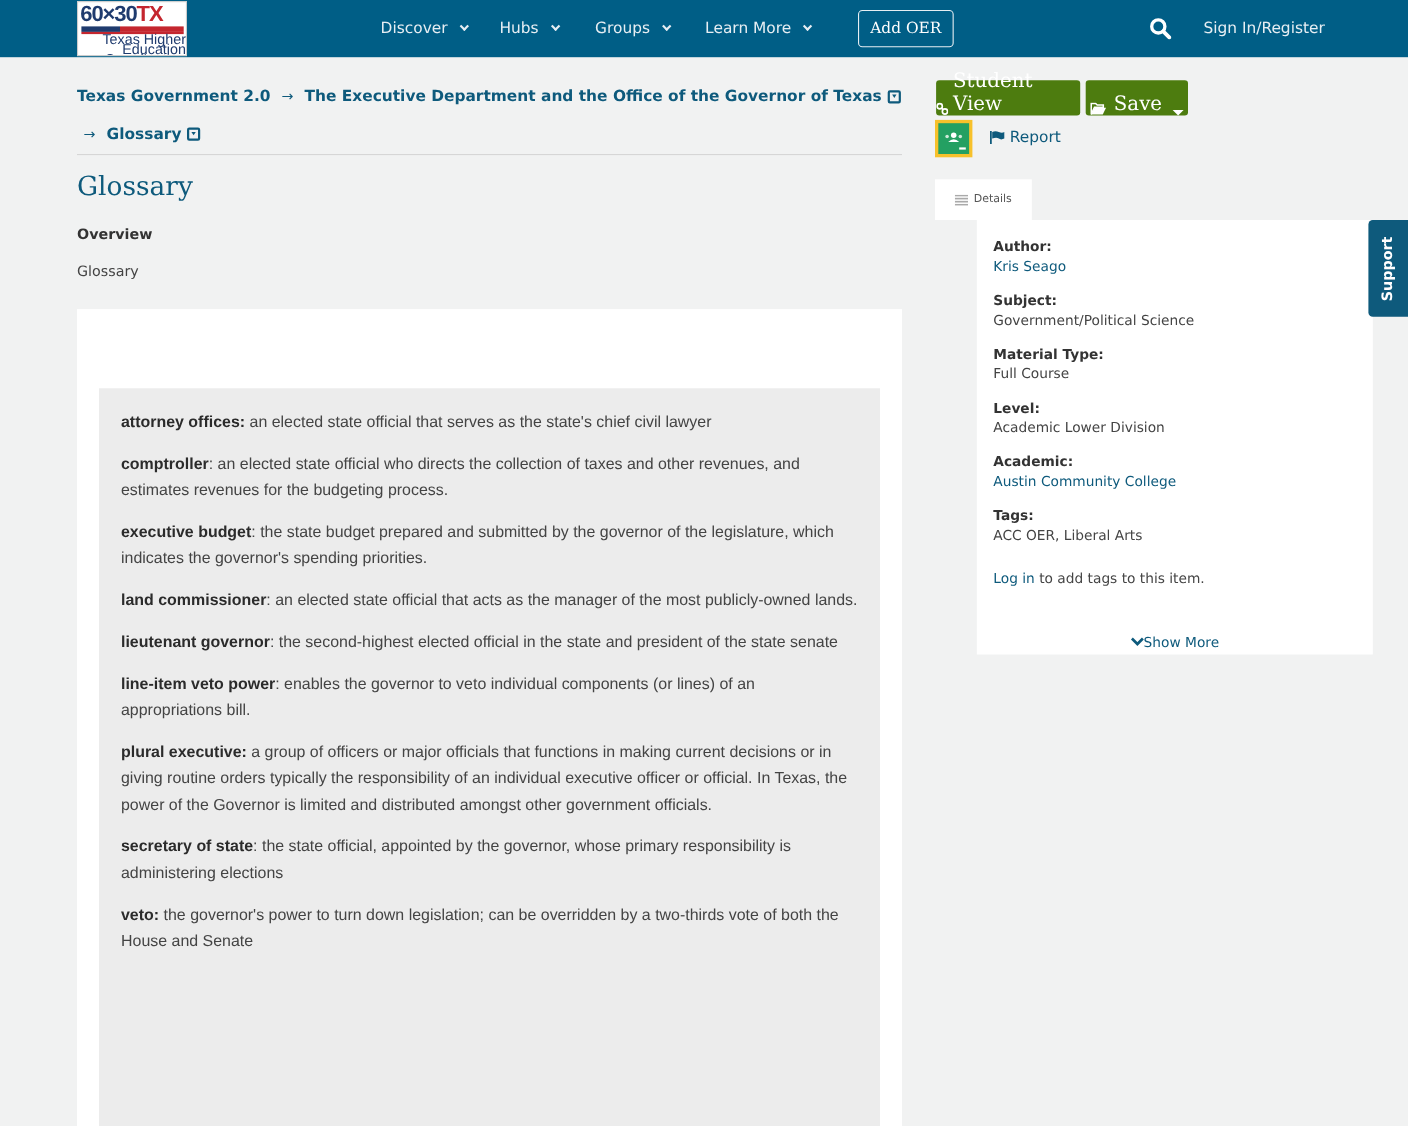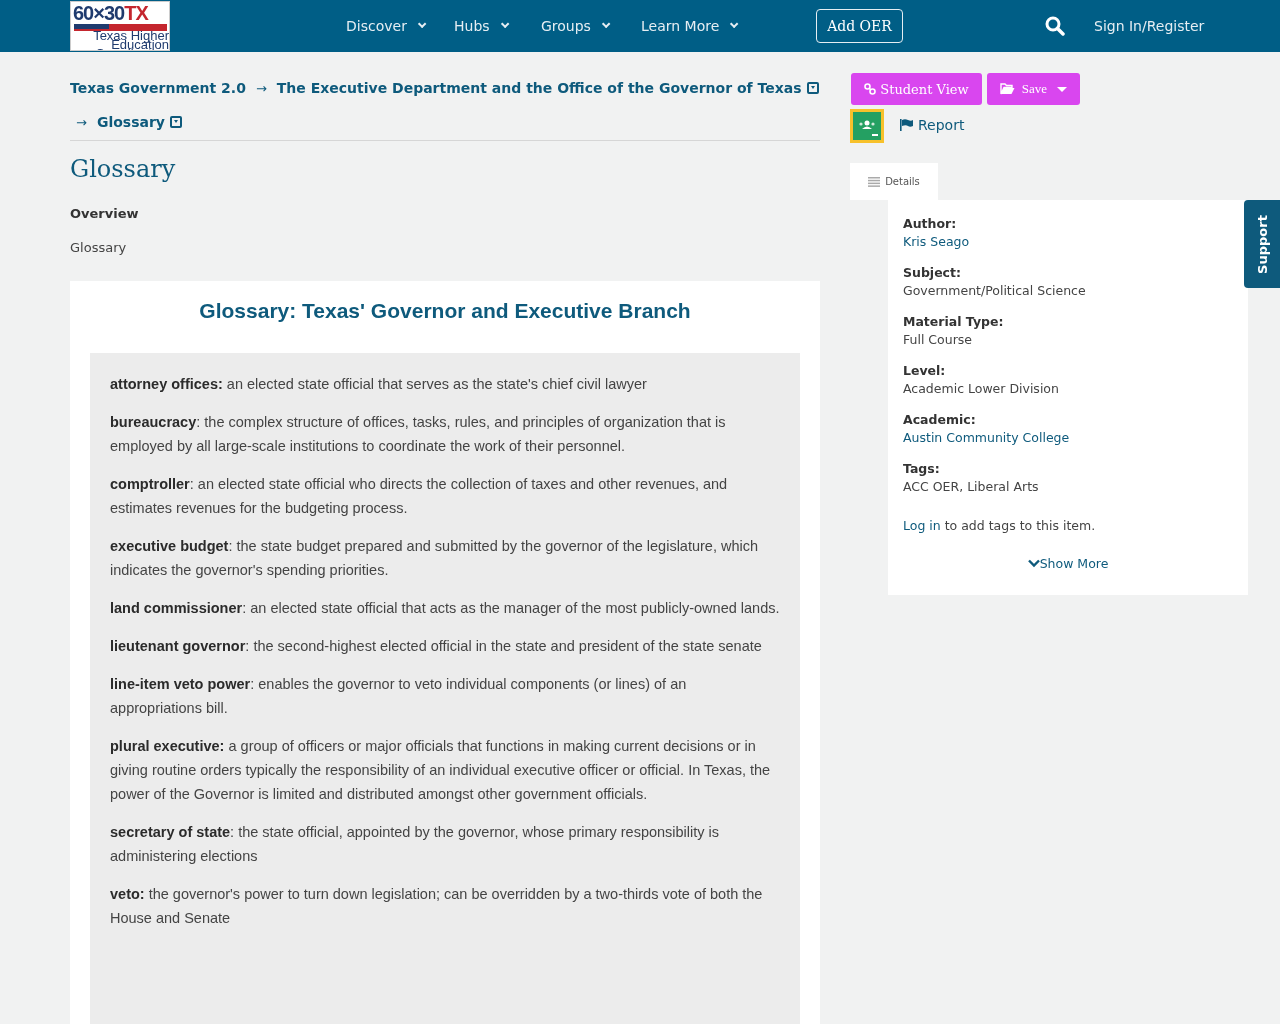--- a/index.html
+++ b/index.html
@@ -11,21 +11,21 @@
   .topbar { position: absolute; left: 0; top: 0; width: 1280px; height: 52px; background: #005e86; }
   .logo { position: absolute; left: 70px; top: 1px; width: 100px; height: 50px; background: #fff; border: 1px solid #ccc; overflow: hidden; }
   .logo .big { position: absolute; left: 2px; top: 0px; font-family: "Liberation Sans", sans-serif; font-weight: bold; font-size: 20px; letter-spacing: -1px; color: #1f3b6e; line-height: 22px; text-align: right; }
   .logo .big .tx { color: #c4262e; }
   .logo .flag { position: absolute; left: 3px; top: 22px; width: 93px; height: 5px; background: linear-gradient(90deg, #1f3b6e 0 38%, #c4262e 38% 100%); }
   .logo .flag2 { position: absolute; left: 3px; top: 27px; width: 93px; height: 2px; background: #c4262e; }
   .logo .sub { position: absolute; left: 0; top: 29px; width: 100%; text-align: right; font-family: "Liberation Sans", sans-serif; font-size: 13px; line-height: 9px; color: #1f3b6e; }
 
   .nav { position: absolute; top: 0; height: 52px; display: flex; align-items: center; color: #e6eef3; font-size: 14px; }
   .nav .chev { display: inline-block; margin-left: 10px; width: 6px; height: 6px; border-right: 2px solid #e6eef3; border-bottom: 2px solid #e6eef3; transform: rotate(45deg) translateY(-3px); }
-  .add-oer { position: absolute; left: 780px; top: 9px; width: 87px; height: 34px; border: 1px solid #e6eef3; border-radius: 4px; color: #fff; font-family: "DejaVu Serif", serif; font-size: 14px; display: flex; align-items: center; justify-content: center; margin-left: 36px; }
+  .add-oer { position: absolute; left: 780px; top: 9px; width: 87px; height: 34px; border: 1px solid #e6eef3; border-radius: 4px; color: #fff; font-family: "DejaVu Serif", serif; font-size: 14px; display: flex; align-items: center; justify-content: center; }
   .search-icon { position: absolute; left: 1045px; top: 16px; width: 20px; height: 20px; }
   .signin { position: absolute; left: 1094px; top: 0; height: 52px; display: flex; align-items: center; color: #e6eef3; font-size: 14px; }
 
   
   .crumbs { position: absolute; left: 70px; top: 78px; width: 750px; color: #0e5a7c; font-size: 14px; font-weight: bold; }
   .crumb-row { height: 20px; display: flex; align-items: center; white-space: nowrap; }
   .crumb-row2 { position: absolute; top: 34px; left: 0; }
   .arrow { color: #0e5a7c; font-weight: normal; margin: 0 10px 0 10px; font-size: 13px; }
   .ddbox { display: inline-block; width: 12px; height: 12px; border: 2px solid #0e5a7c; border-radius: 2px; margin-left: 5px; position: relative; }
   .ddbox::after { content: ""; position: absolute; left: 2px; top: 2px; border-left: 2px solid transparent; border-right: 2px solid transparent; border-top: 3px solid #0e5a7c; }
@@ -36,32 +36,32 @@
   .overview-text { position: absolute; left: 70px; top: 240px; font-size: 13px; color: #444; }
 
   
   .card { position: absolute; left: 70px; top: 281px; width: 750px; height: 743px; background: #fff; }
   .card-title { position: absolute; left: 0; top: 18px; width: 750px; text-align: center; font-family: "Liberation Sans", sans-serif; font-weight: bold; font-size: 21px; color: #0e5a7c; }
   .gloss-box { position: absolute; left: 20px; top: 72px; width: 710px; height: 680px; background: #ececec; padding: 19px 20px 0 20px; }
   .term { font-family: "Liberation Sans", sans-serif; font-size: 14.5px; line-height: 24px; color: #444; margin-bottom: 14px; }
   .term b { color: #2b2b2b; }
 
   
-  .btn { position: absolute; height: 32px; background: #d946ef; color: #fff; border-radius: 3px; font-family: "DejaVu Serif", serif; font-size: 13px; display: flex; align-items: center; justify-content: center; }
+  .btn { position: absolute; height: 32px; background: #4d7c0f; color: #fff; border-radius: 3px; font-family: "DejaVu Serif", serif; font-size: 18px; display: flex; align-items: flex-end; justify-content: center; }
   .classroom { position: absolute; left: 850px; top: 109px; width: 34px; height: 34px; background: #f7c12b; padding: 3px; }
   .classroom .inner { width: 28px; height: 28px; background: #24a062; position: relative; }
   .report { position: absolute; left: 900px; top: 117px; font-size: 14px; color: #0e5a7c; display: flex; align-items: center; }
   .tab-details { position: absolute; left: 850px; top: 163px; width: 88px; height: 37px; background: #fff; display: flex; align-items: center; justify-content: center; font-size: 10px; color: #555; }
   .details-panel { position: absolute; left: 850px; top: 200px; width: 360px; height: 395px; background: #fff; margin-left: 38px; }
   .field { position: absolute; left: 15px; font-size: 12.5px; line-height: 18px; }
   .field .lab { font-weight: bold; color: #333; }
   .field .val { color: #444; }
   .field .val.link { color: #0e5a7c; }
   .login-line { position: absolute; left: 15px; top: 318px; font-size: 12.5px; color: #444; }
-  .show-more { position: absolute; left: 0; top: 356px; width: 360px; text-align: center; font-size: 12.5px; color: #0e5a7c; }
+  .show-more { position: absolute; left: 0; top: 376px; width: 360px; text-align: center; font-size: 12.5px; color: #0e5a7c; }
 
   .support { position: absolute; left: 1244px; top: 200px; width: 36px; height: 88px; background: #0e5a7c; border-radius: 4px 0 0 4px; display: flex; align-items: center; justify-content: center; }
   .support span { transform: rotate(-90deg); color: #fff; font-weight: bold; font-size: 13px; white-space: nowrap; }
 </style>
 </head>
 <body>
 
 <div class="topbar">
   <div class="logo">
     <div class="big"><span>60×30</span><span class="tx">TX</span></div>
@@ -109,44 +109,42 @@
     <span class="ddbox"></span>
   </div>
 </div>
 <div class="hr"></div>
 
 <div class="page-title">Glossary</div>
 <div class="overview-label">Overview</div>
 <div class="overview-text">Glossary</div>
 
 <div class="card">
-  <div class="card-title">Glossary: Texas' Governor and Executive Branch</div>
   <div class="gloss-box">
     <p class="term"><b>attorney offices:</b><span> </span><span>an elected state official that serves as the state's chief civil lawyer</span></p>
-    <p class="term"><b>bureaucracy</b><span>: </span><span>the complex structure of offices, tasks, rules, and principles of organization that is employed by all large-scale institutions to coordinate the work of their personnel.</span></p>
     <p class="term"><b>comptroller</b><span>: </span><span>an elected state official who directs the collection of taxes and other revenues, and estimates revenues for the budgeting process.</span></p>
     <p class="term"><b>executive budget</b><span>: </span><span>the state budget prepared and submitted by the governor of the legislature, which indicates the governor's spending priorities.</span></p>
     <p class="term"><b>land commissioner</b><span>: </span><span>an elected state official that acts as the manager of the most publicly-owned lands.</span></p>
     <p class="term"><b>lieutenant governor</b><span>: </span><span>the second-highest elected official in the state and president of the state senate</span></p>
     <p class="term"><b>line-item veto power</b><span>: </span><span>enables the governor to veto individual components (or lines) of an appropriations bill.</span></p>
     <p class="term"><b>plural executive:</b><span> </span><span>a group of officers or major officials that functions in making current decisions or in giving routine orders typically the responsibility of an individual executive officer or official. In Texas, the power of the Governor is limited and distributed amongst other government officials.</span></p>
     <p class="term"><b>secretary of state</b><span>: </span><span>the state official, appointed by the governor, whose primary responsibility is administering elections</span></p>
     <p class="term"><b>veto:</b><span> </span><span>the governor's power to turn down legislation; can be overridden by a two-thirds vote of both the House and Senate</span></p>
   </div>
 </div>
 
 <div class="btn" style="left:851px; top:73px; width:131px;">
   <svg width="12" height="12" viewBox="0 0 12 12" style="margin-right:4px">
       <circle cx="3.5" cy="3.5" r="2.5" fill="none" stroke="#fff" stroke-width="1.6"></circle>
       <circle cx="8.5" cy="8.5" r="2.5" fill="none" stroke="#fff" stroke-width="1.6"></circle>
       <line x1="5" y1="5" x2="7" y2="7" stroke="#fff" stroke-width="1.6"></line>
     </svg>
   <span>Student View</span>
 </div>
-<div class="btn" style="left:987px; top:73px; width:93px;font-family:Liberation Serif, serif;">
+<div class="btn" style="left:987px; top:73px; width:93px;">
   <svg width="15" height="12" viewBox="0 0 15 12" style="margin-right:7px">
       <path d="M1 1 H5 L6.5 2.5 H12 V4.5 H4 L1 11 Z" fill="none" stroke="#fff" stroke-width="1.4"></path>
       <path d="M4 5 H14.5 L11.5 11 H1 Z" fill="#fff"></path>
     </svg>
   <span>Save</span>
   <span style="margin-left:10px; width:0; height:0; border-left:5px solid transparent; border-right:5px solid transparent; border-top:5px solid #fff;"></span>
 </div>
 
 <div class="classroom">
   <div class="inner">

